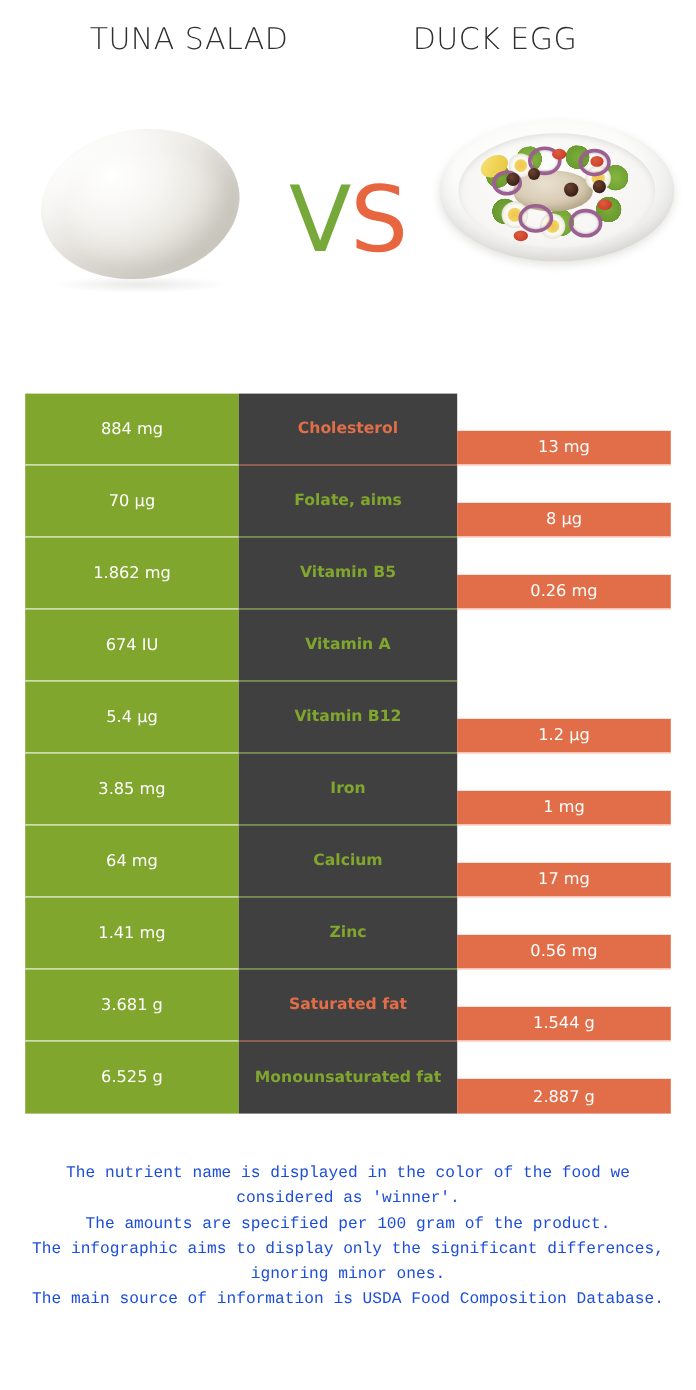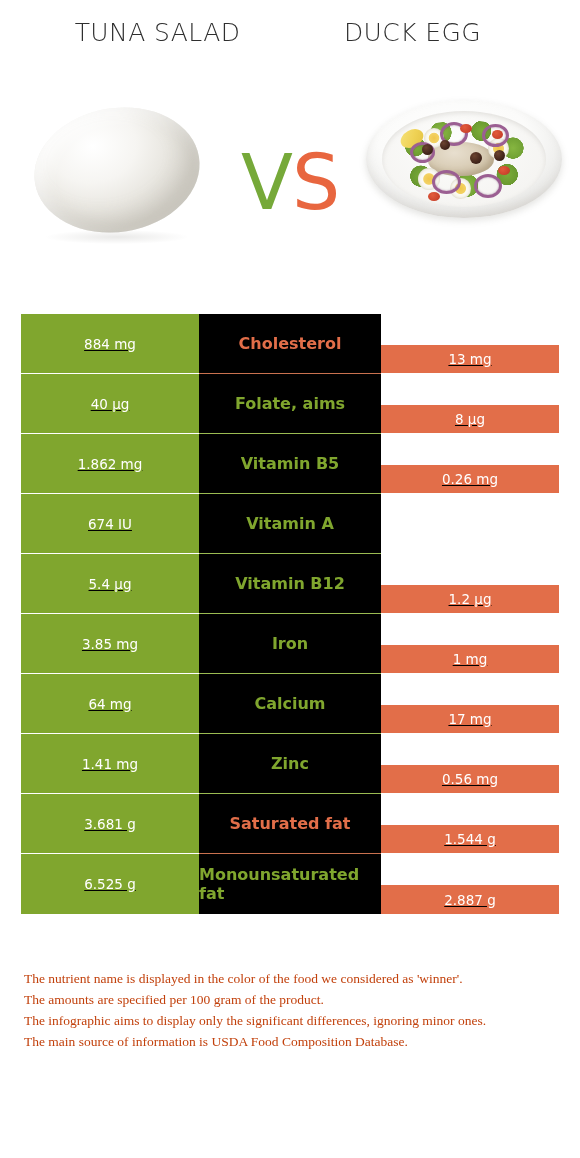--- a/index.html
+++ b/index.html
@@ -196,24 +196,23 @@
     font-weight: 400;
     letter-spacing: -1px;
     font-family: "DejaVu Sans", sans-serif;
   }
   .vs-v { color: #76a939; }
   .vs-s { color: #e8663f; }
 
   
   .table {
     position: absolute;
-    top: 314px;
+    top: 328px;
     left: 21px;
     width: 538px;
-    text-decoration: underline;
   }
   .row {
     display: flex;
     width: 100%;
     height: 60px;
     align-items: stretch;
   }
   .cell {
     display: flex;
     align-items: center;
@@ -231,44 +230,45 @@
   }
   .cell-right {
     width: 178px;
     background: #e26e49;
     color: #ffffff;
     border-bottom: 1px solid #ffffff;
     margin-top: 31px;
   }
   .cell-mid {
     width: 182px;
-    background: #000000;
+    background: #404040;
     font-weight: 700;
-    font-size: 16px;
+    font-size: 13px;
   }
   .row:last-child .cell-left,
   .row:last-child .cell-right {
     border-bottom: none;
   }
   
   .cell-mid.win-green { color: #80a62e; border-bottom: 1px solid #9bbb52; }
   .cell-mid.win-orange { color: #e26e49; border-bottom: 1px solid #c9714f; }
   .row:last-child .cell-mid.win-green,
   .row:last-child .cell-mid.win-orange { border-bottom: none; }
 
   
   .footer {
     position: absolute;
     top: 968px;
     left: 0;
     width: 580px;
+    text-align: center;
     font-size: 13.5px;
     line-height: 21px;
-    color: #c2410c;
-    font-family: Liberation Serif, serif;
+    color: #1d4ed8;
+    font-family: Liberation Mono, monospace;
     padding: 0 24px;
     box-sizing: border-box;
   }
   .footer p { margin: 0; }
 </style>
 </head>
 <body>
 
 <div class="titles">
   <div class="title title-right">Tuna Salad</div>
@@ -317,21 +317,21 @@
     <span class="vs-s">S</span>
 </div>
 
 <div class="table" id="comparison-table">
     <div class="row">
       <div class="cell cell-left">884 mg</div>
       <div class="cell cell-mid win-orange">Cholesterol</div>
       <div class="cell cell-right">13 mg</div>
     </div>
     <div class="row">
-      <div class="cell cell-left">40 µg</div>
+      <div class="cell cell-left">70 µg</div>
       <div class="cell cell-mid win-green">Folate, aims</div>
       <div class="cell cell-right">8 µg</div>
     </div>
     <div class="row">
       <div class="cell cell-left">1.862 mg</div>
       <div class="cell cell-mid win-green">Vitamin B5</div>
       <div class="cell cell-right">0.26 mg</div>
     </div>
     <div class="row">
       <div class="cell cell-left">674 IU</div>

